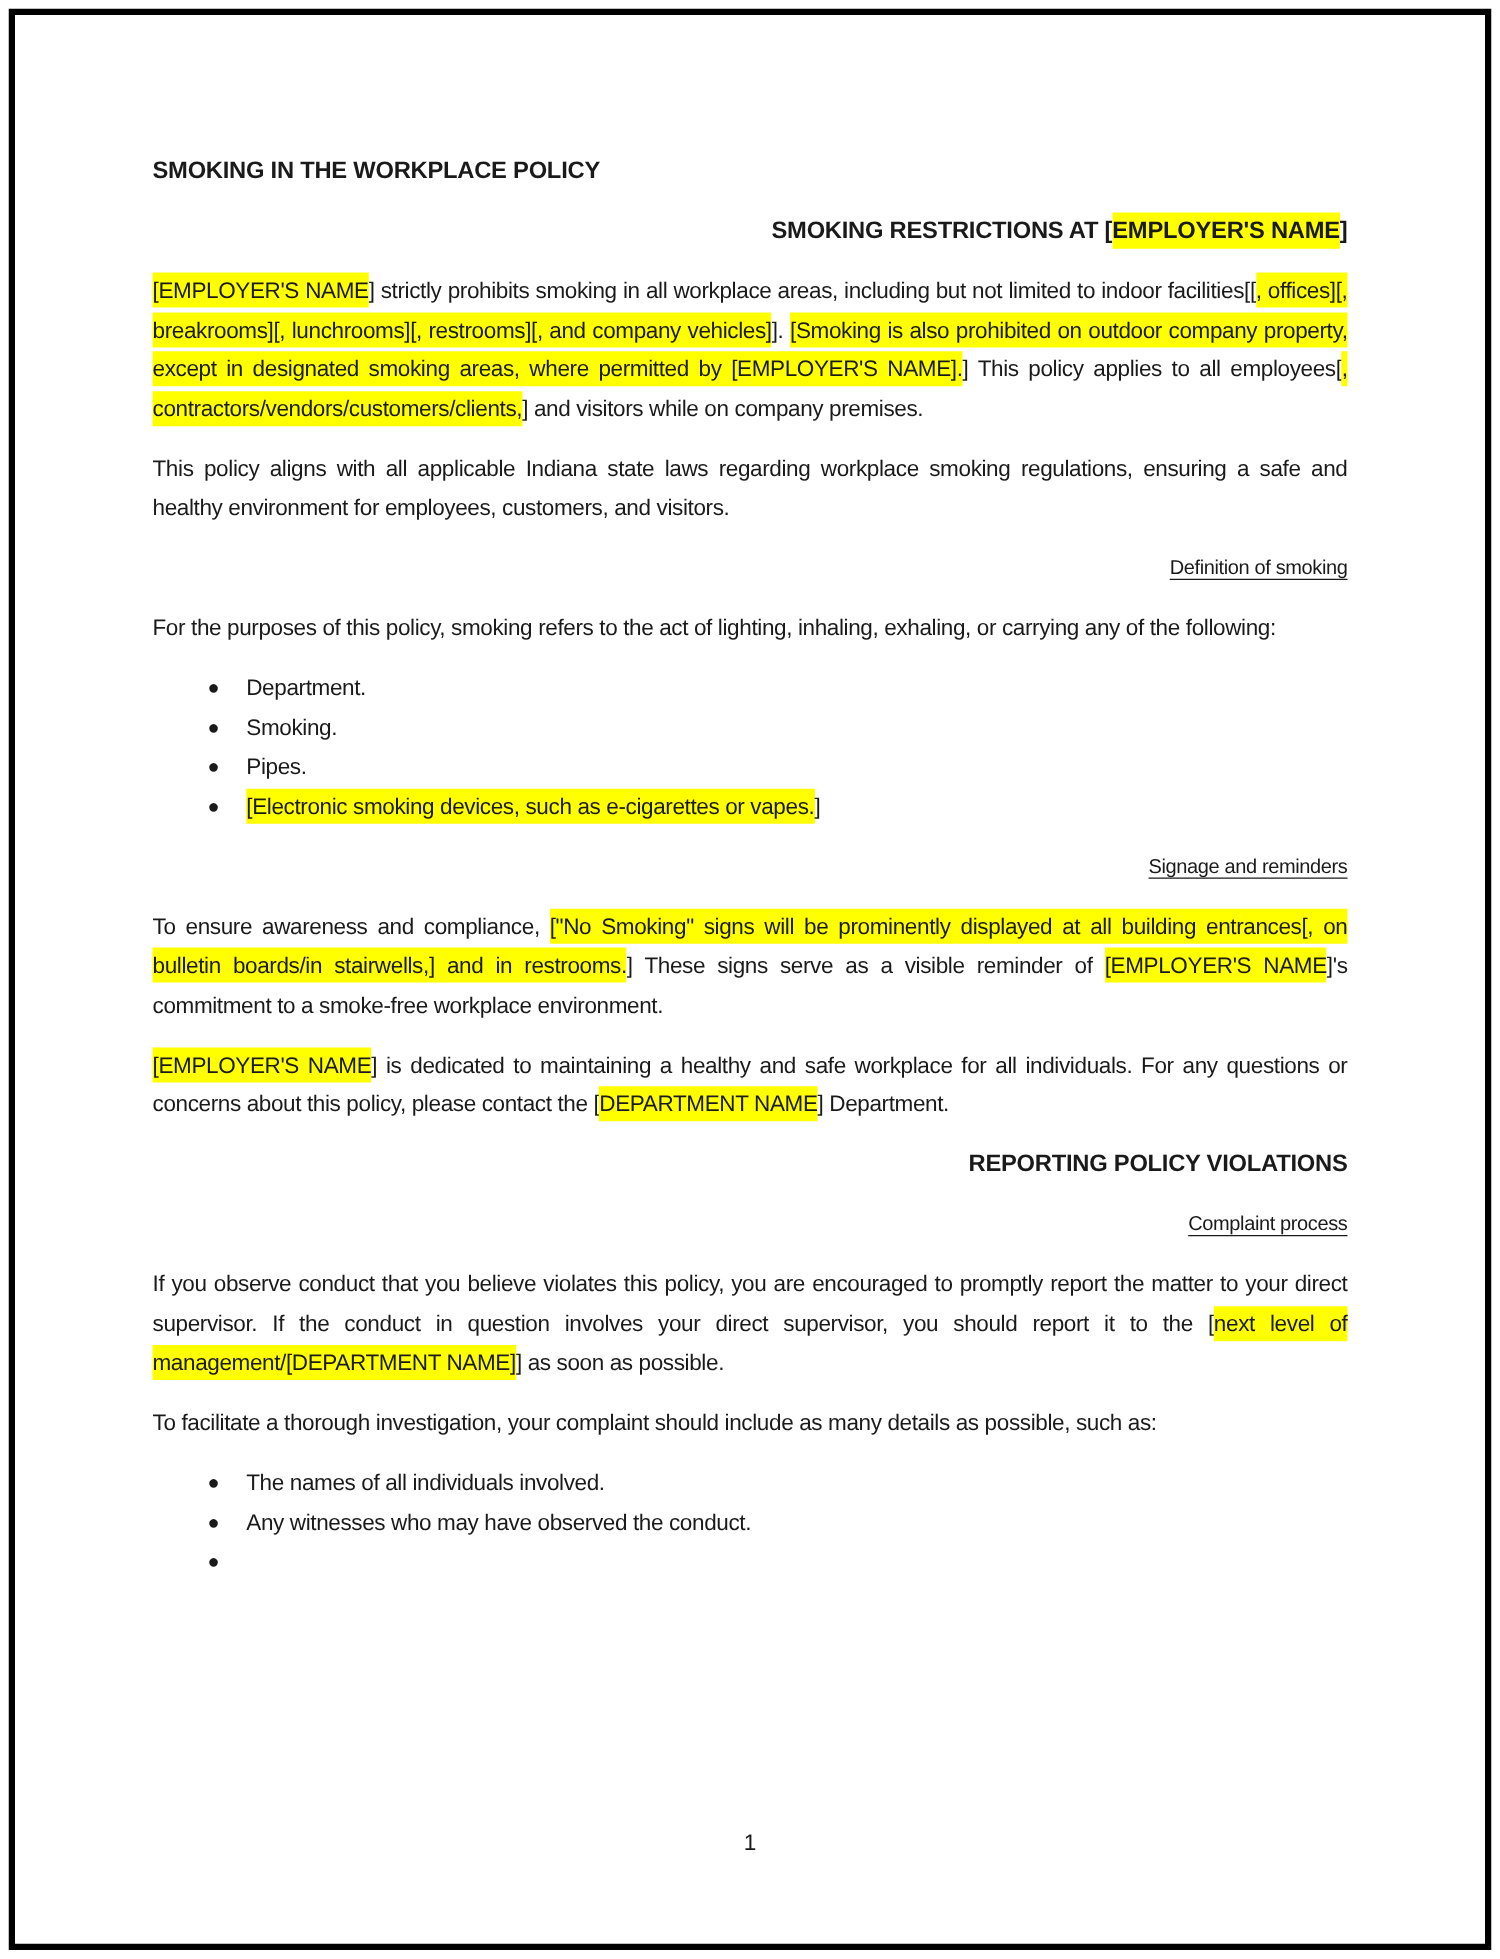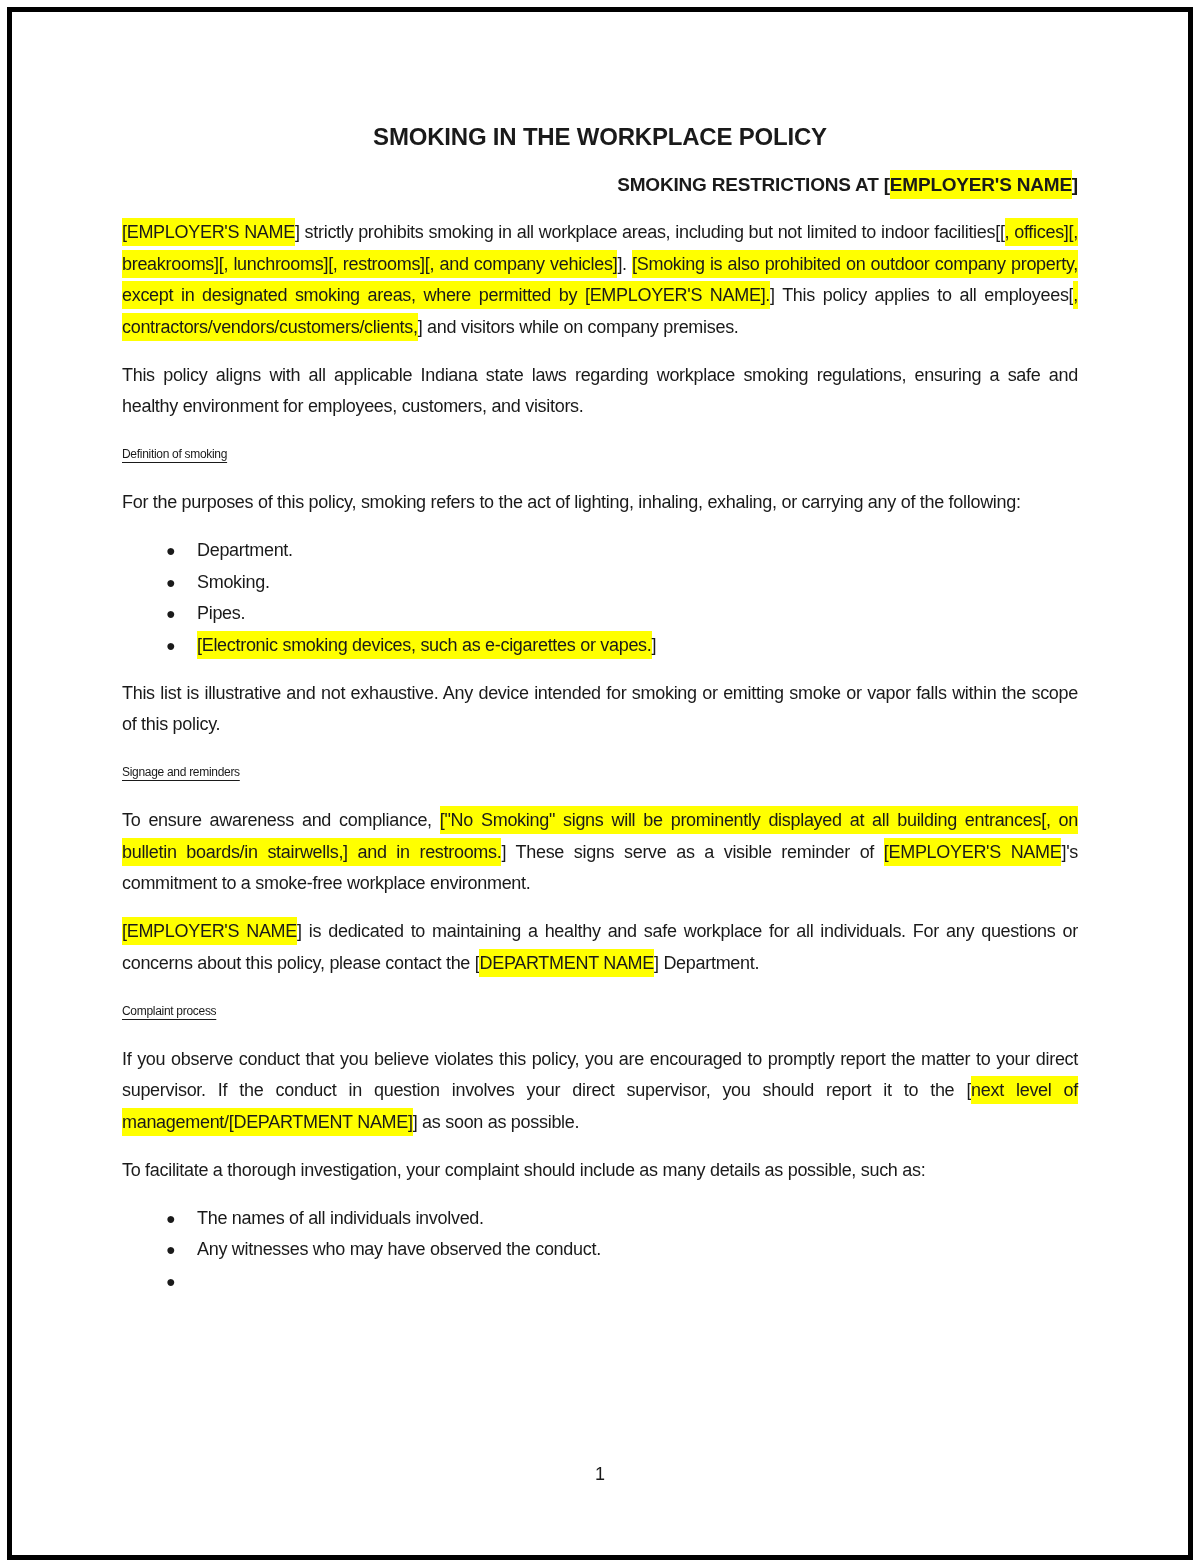--- a/index.html
+++ b/index.html
@@ -23,41 +23,41 @@
   }
   .doc-body {
     position: absolute;
     left: 0;
     top: 0;
     width: 1200px;
     box-sizing: border-box;
     padding: 121px 122px 0 122px;
   }
   .doc-title {
-    text-align: center;
+    text-align: left;
     font-weight: bold;
-    font-size: 24px;
+    font-size: 19px;
     letter-spacing: -0.2px;
     line-height: 31.5px;
     margin: 0 0 16.5px 0;
   }
   .heading {
     font-weight: bold;
     font-size: 19px;
     letter-spacing: -0.2px;
     line-height: 31.5px;
     margin: 0 0 16.5px 0;
     text-align: right;
   }
   .subheading {
-    font-size: 12px;
+    font-size: 16px;
     letter-spacing: -0.3px;
     line-height: 31.5px;
     margin: 0 0 16.5px 0;
-    text-align: left;
+    text-align: right;
   }
   .subheading .run { text-decoration: underline; text-underline-offset: 4px; }
   .para {
     font-size: 18px;
     letter-spacing: -0.3px;
     line-height: 31.5px;
     margin: 0 0 16.5px 0;
     text-align: justify;
   }
   .bullet-list {
@@ -107,24 +107,24 @@
     <div class="para"><mark class="hl run" style="background: rgb(255, 255, 0);">[EMPLOYER'S NAME</mark><span class="run">] strictly prohibits smoking in all workplace areas, including but not limited to indoor facilities[[</span><mark class="hl run" style="background: rgb(255, 255, 0);">, offices][, breakrooms][, lunchrooms][, restrooms][, and company vehicles]</mark><span class="run">]. </span><mark class="hl run" style="background: rgb(255, 255, 0);">[Smoking is also prohibited on outdoor company property, except in designated smoking areas, where permitted by [EMPLOYER'S NAME].</mark><span class="run">] This policy applies to all employees[</span><mark class="hl run" style="background: rgb(255, 255, 0);">, contractors/vendors/customers/clients,</mark><span class="run">] and visitors while on company premises.</span></div>
     <div class="para"><span class="run">This policy aligns with all applicable Indiana state laws regarding workplace smoking regulations, ensuring a safe and healthy environment for employees, customers, and visitors.</span></div>
     <div class="subheading"><span class="run">Definition of smoking</span></div>
     <div class="para"><span class="run">For the purposes of this policy, smoking refers to the act of lighting, inhaling, exhaling, or carrying any of the following:</span></div>
     <ul class="bullet-list">
       <li class="bullet-item"><span class="bullet-marker">●</span><span><span class="run">Department.</span></span></li>
       <li class="bullet-item"><span class="bullet-marker">●</span><span><span class="run">Smoking.</span></span></li>
       <li class="bullet-item"><span class="bullet-marker">●</span><span><span class="run">Pipes.</span></span></li>
       <li class="bullet-item"><span class="bullet-marker">●</span><span><mark class="hl run" style="background: rgb(255, 255, 0);">[Electronic smoking devices, such as e-cigarettes or vapes.</mark><span class="run">]</span></span></li>
     </ul>
-    <div class="para"><span class="run">This list is illustrative and not exhaustive. Any device intended for smoking or emitting smoke or vapor falls within the scope of this policy.</span></div>
     <div class="subheading"><span class="run">Signage and reminders</span></div>
     <div class="para"><span class="run">To ensure awareness and compliance, </span><mark class="hl run" style="background: rgb(255, 255, 0);">["No Smoking" signs will be prominently displayed at all building entrances[, on bulletin boards/in stairwells,] and in restrooms.</mark><span class="run">] These signs serve as a visible reminder of </span><mark class="hl run" style="background: rgb(255, 255, 0);">[EMPLOYER'S NAME</mark><span class="run">]'s commitment to a smoke-free workplace environment.</span></div>
     <div class="para"><mark class="hl run" style="background: rgb(255, 255, 0);">[EMPLOYER'S NAME</mark><span class="run">] is dedicated to maintaining a healthy and safe workplace for all individuals. For any questions or concerns about this policy, please contact the [</span><mark class="hl run" style="background: rgb(255, 255, 0);">DEPARTMENT NAME</mark><span class="run">] Department.</span></div>
+    <div class="heading"><span class="run">REPORTING POLICY VIOLATIONS</span></div>
     <div class="subheading"><span class="run">Complaint process</span></div>
     <div class="para"><span class="run">If you observe conduct that you believe violates this policy, you are encouraged to promptly report the matter to your direct supervisor. If the conduct in question involves your direct supervisor, you should report it to the [</span><mark class="hl run" style="background: rgb(255, 255, 0);">next level of management/[DEPARTMENT NAME]</mark><span class="run">] as soon as possible.</span></div>
     <div class="para"><span class="run">To facilitate a thorough investigation, your complaint should include as many details as possible, such as:</span></div>
     <ul class="bullet-list">
       <li class="bullet-item"><span class="bullet-marker">●</span><span><span class="run">The names of all individuals involved.</span></span></li>
       <li class="bullet-item"><span class="bullet-marker">●</span><span><span class="run">Any witnesses who may have observed the conduct.</span></span></li>
       <li class="bullet-item"><span class="bullet-marker">●</span></li>
     </ul>
   </div>
 

